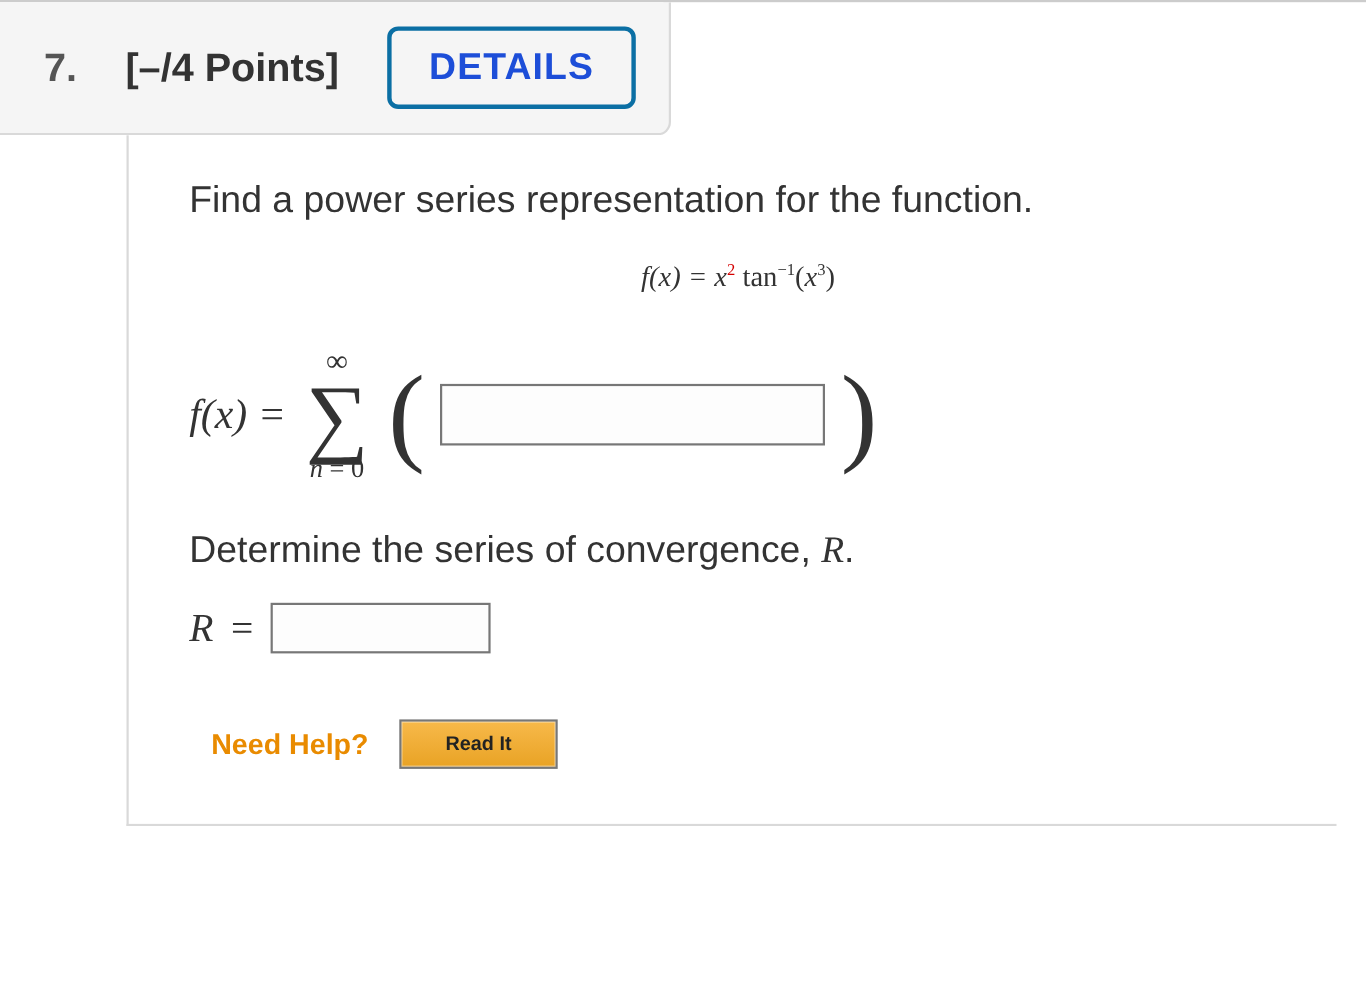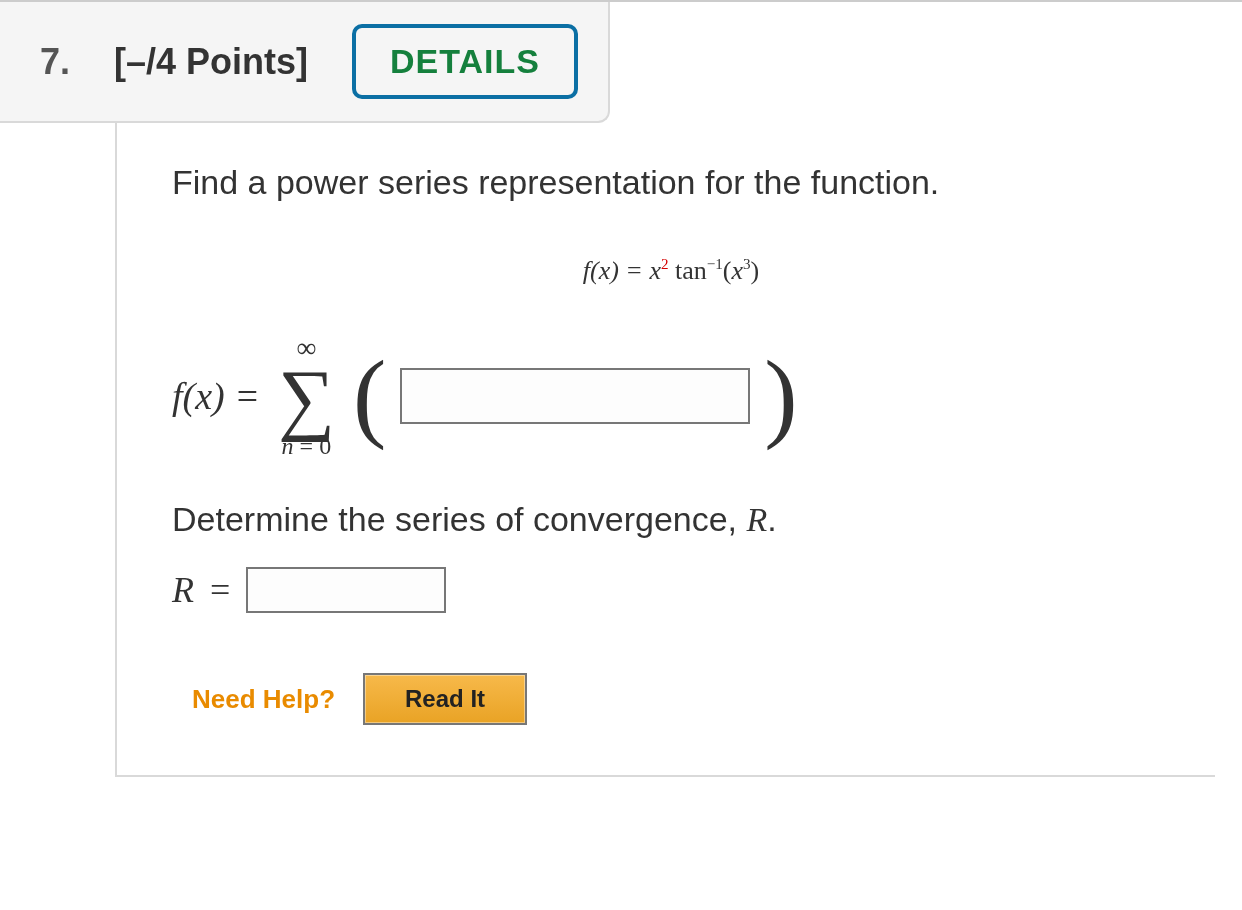--- a/index.html
+++ b/index.html
@@ -32,21 +32,21 @@
     color: #555;
   }
   .qpoints {
     font-size: 36px;
     font-weight: 700;
     color: #333;
   }
   .details-btn {
     border: 4px solid #0b6fa4;
     border-radius: 10px;
-    color: #15803d;
+    color: #1d4ed8;
     font-weight: 700;
     font-size: 34px;
     letter-spacing: 1px;
     padding: 14px 34px;
     background: transparent;
     cursor: pointer;
   }
   .source {
     font-size: 34px;
     font-weight: 700;
@@ -58,21 +58,21 @@
     border-left: 2px solid #d9d9d9;
     border-bottom: 2px solid #d9d9d9;
     padding: 40px 45px 50px 55px;
     font-family: Verdana, Geneva, sans-serif;
     color: #333;
     width: 1100px;
     box-sizing: border-box;
   }
   .prompt {
     font-size: 34px;
-    margin-bottom: 54px;
+    margin-bottom: 35px;
   }
   .eq-center {
     text-align: center;
     font-size: 26px;
     margin-bottom: 48px;
     font-family: "Times New Roman", Times, serif;
     font-style: italic;
   }
   .eq-center .fn { font-style: italic; }
   .eq-center .rm { font-style: normal; }
@@ -139,21 +139,21 @@
     color: #e98b00;
     font-size: 26px;
     font-weight: 700;
     font-family: "Helvetica Neue", Arial, sans-serif;
   }
   .read-it {
     background: linear-gradient(#f7b94a, #e9a325);
     border: 2px solid #777;
     box-shadow: inset 0 0 0 1px rgba(255,255,255,0.4);
     font-weight: 700;
-    font-size: 24px;
+    font-size: 18px;
     color: #222;
     padding: 10px 40px;
     cursor: pointer;
     font-family: "Helvetica Neue", Arial, sans-serif;
   }
 </style>
 </head>
 <body>
 
 <div class="container">

